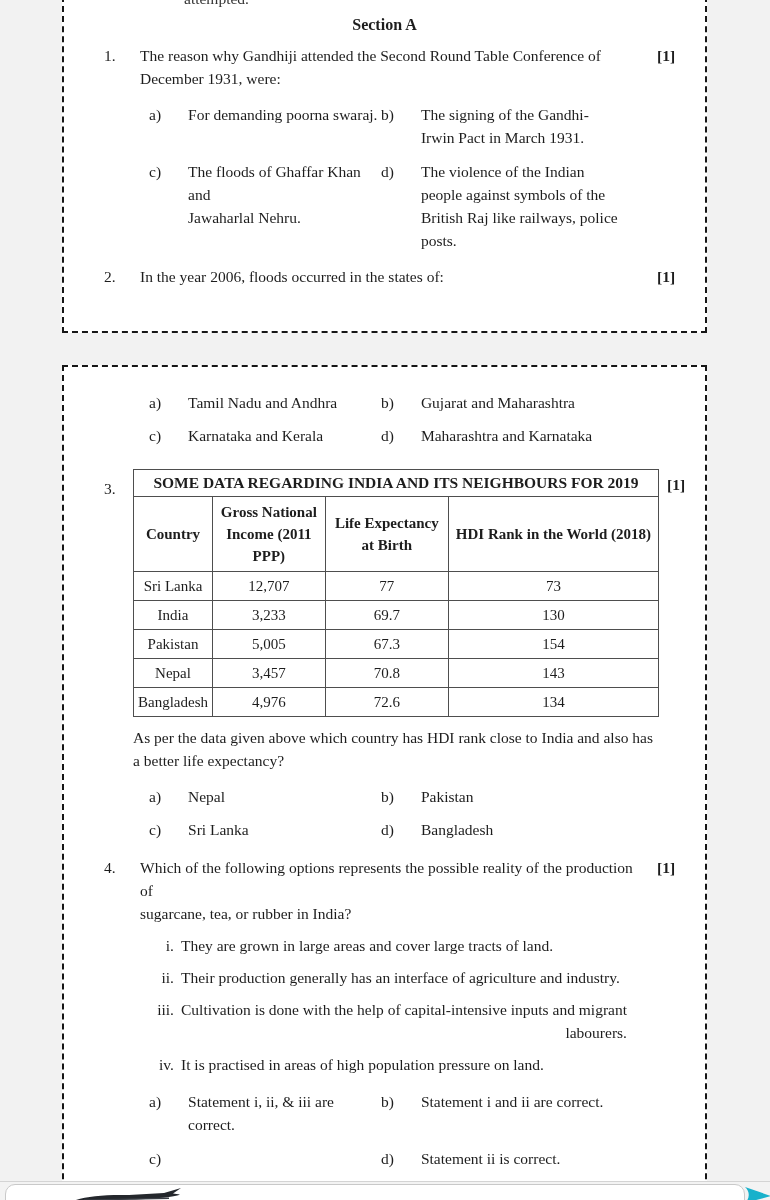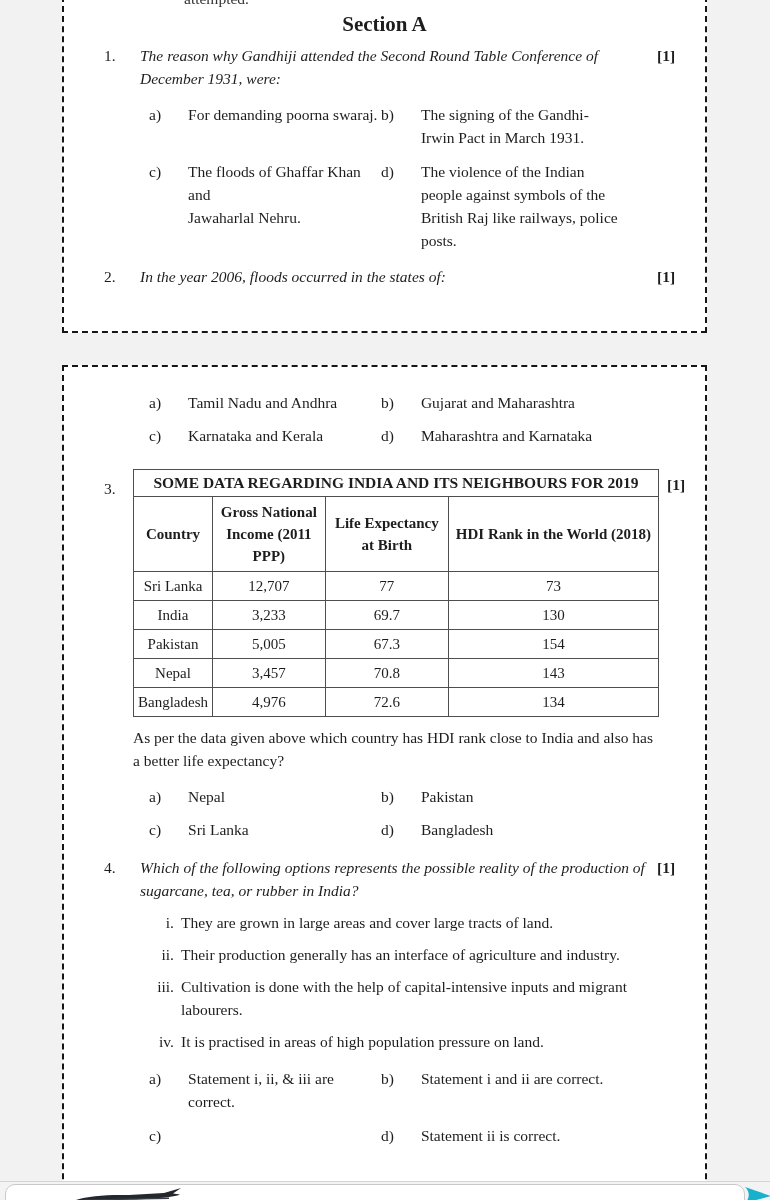--- a/index.html
+++ b/index.html
@@ -16,26 +16,26 @@
     border:2px dashed #161616;
   }
   #box1{top:-24px;height:353px;}
   #box2{top:365px;height:870px;}
 
   .clip-top{height:10px;overflow:hidden;margin-top:22px;margin-left:120px;}
   .clip-top span{display:block;margin-top:-13px;color:#333;}
 
   .section-title{
     margin:3px 0 0 0;text-align:center;
-    font-size:21px;font-weight:700;
+    font-size:16px;font-weight:700;
   }
 
   .q-row{display:flex;align-items:flex-start;padding:0 14px 0 40px;margin-top:13px;}
   .q-num{flex:none;width:36px;}
-  .q-text{flex:1;white-space:pre-line;font-style:italic;}
+  .q-text{flex:1;white-space:pre-line;}
   .q-mark{flex:none;width:34px;font-weight:700;text-align:left;padding-left:8px;}
 
   .opts{display:grid;grid-template-columns:232px 250px;row-gap:11px;margin-left:85px;margin-top:13px;}
   .opts.gap10{row-gap:10px;}
   .opt{display:flex;align-items:flex-start;}
   .opt-label{flex:none;}
   .opt-text{white-space:pre-line;padding-left:27px;}
 
   
   .q3-row{margin-top:22px;}
@@ -46,21 +46,21 @@
   .tbl-title{font-size:15.5px;font-weight:700;text-align:left;padding:2px 6px !important;}
   table.data thead th{font-weight:700;text-align:center;vertical-align:middle;padding:4px 6px;}
   table.data tbody td{text-align:center;height:24px;}
   col.c1{width:68px;}col.c2{width:115px;}col.c3{width:125px;}col.c4{width:218px;}
 
   .para{margin:9px 0 0 69px;width:575px;white-space:pre-line;}
 
   .stmts{margin:8px 0 0 84px;}
   .stmt{display:flex;align-items:flex-start;margin-top:9px;}
   .stmt-label{flex:none;width:26px;text-align:right;margin-right:7px;}
-  .stmt-text{white-space:pre-line;}
+  .stmt-text{white-space:pre-line;text-align:right;}
 
   
   .bottom-strip{
     position:absolute;left:0;top:1181px;width:770px;height:19px;
     background:#f3f3f3;border-top:1px solid #d4d4d4;
   }
   .caption-bar{
     position:absolute;left:5px;top:2px;width:738px;height:40px;
     background:#ffffff;border:1px solid #c9c9c9;border-radius:10px;
   }

